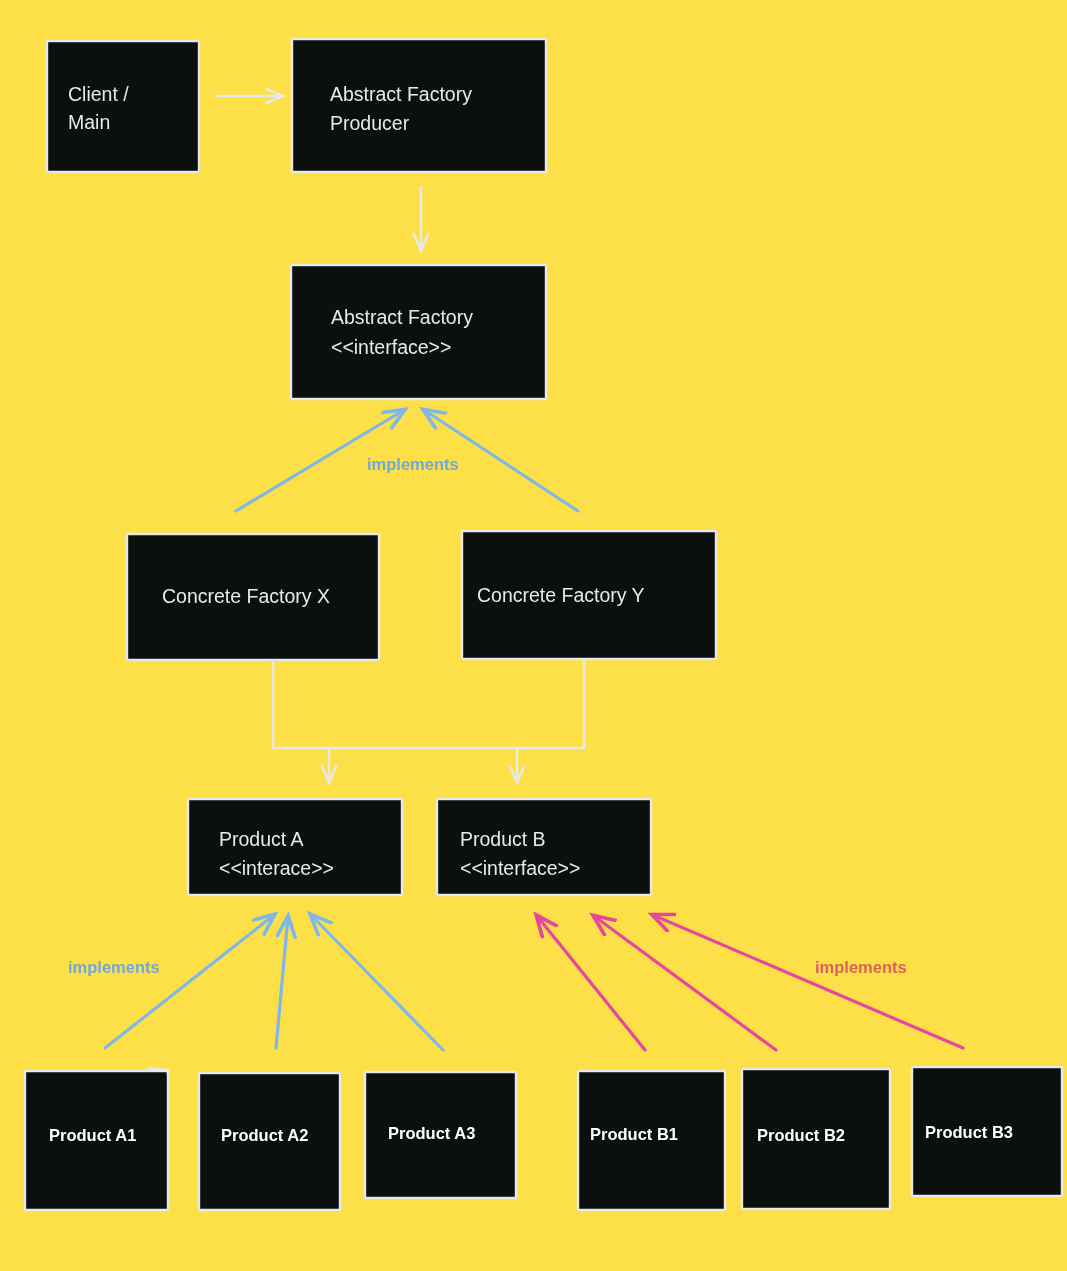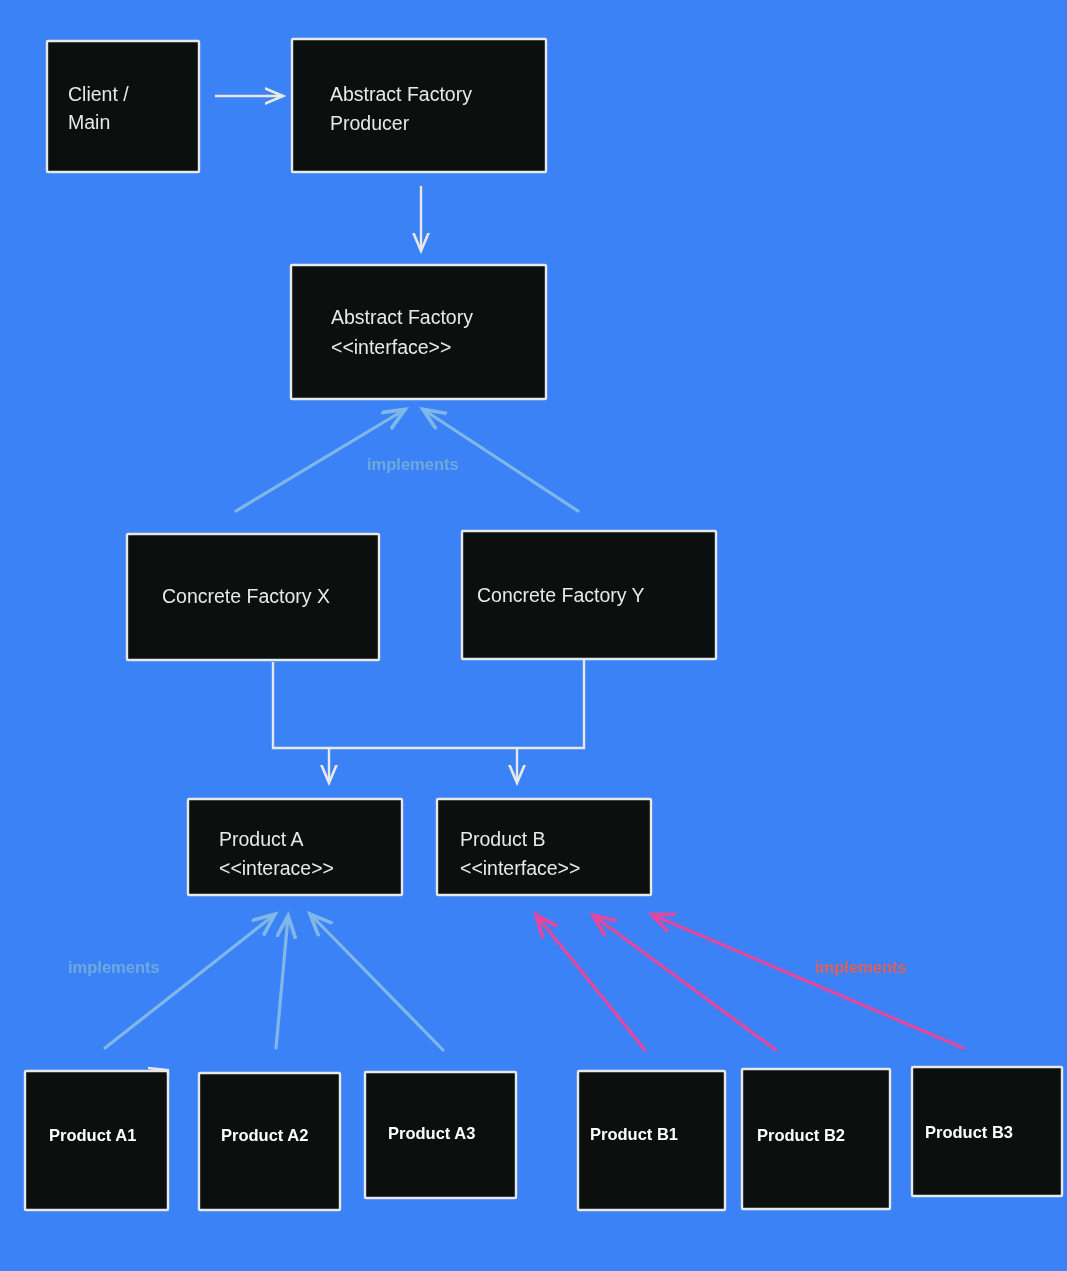--- a/index.html
+++ b/index.html
@@ -11,21 +11,21 @@
   body {
     width: 1067px;
     height: 1271px;
     overflow: hidden;
     font-family: "Liberation Sans", sans-serif;
   }
   #diagram-root {
     position: relative;
     width: 1067px;
     height: 1271px;
-    background: #3b82f6;
+    background: #fde047;
   }
   svg#diagram-svg {
     position: absolute;
     top: 0;
     left: 0;
     width: 1067px;
     height: 1271px;
     display: block;
   }
   .node-box {

